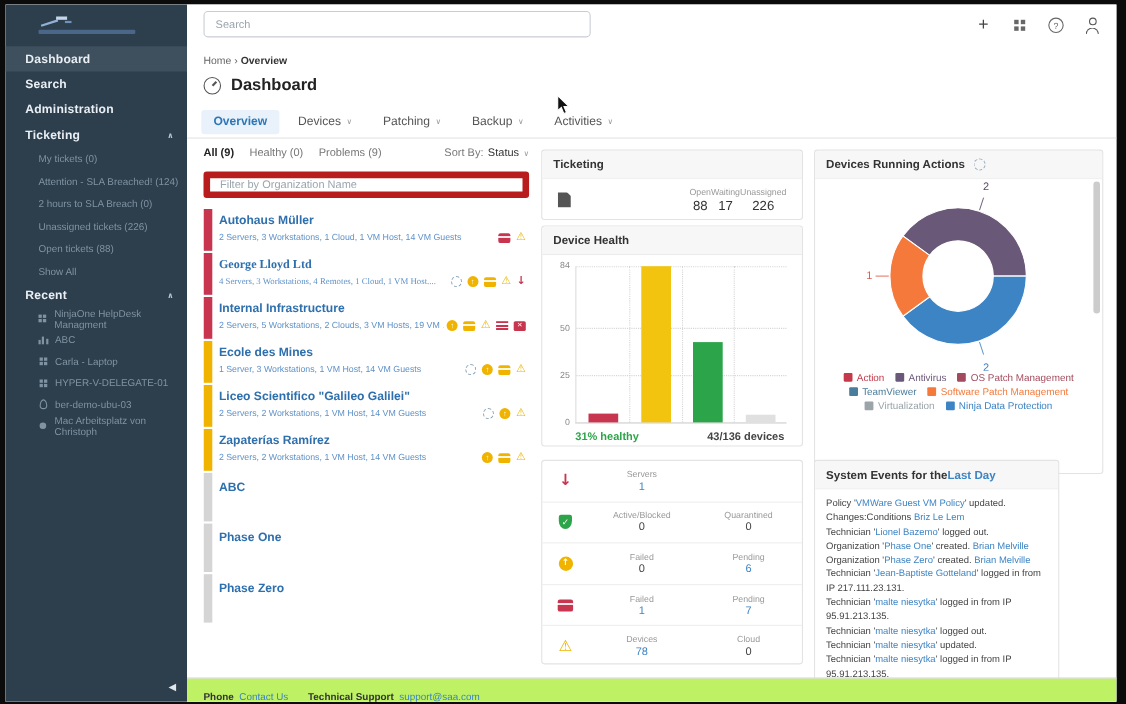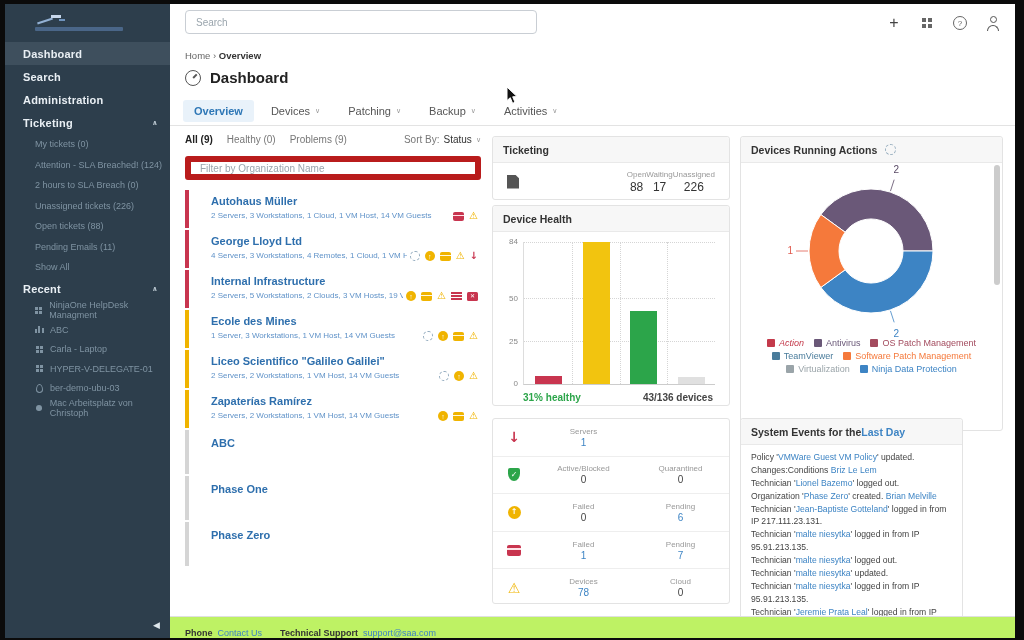--- a/index.html
+++ b/index.html
@@ -58,21 +58,21 @@
   #cursor{position:absolute;left:336px;top:82px;z-index:50;pointer-events:none}
 
   
   #org-filters{position:absolute;left:15px;top:130px;width:296px;display:flex;align-items:center;gap:14px;font-size:10px;color:#777}
   #org-filters .f.active{color:#222;font-weight:bold}
   #sort-by{margin-left:auto;display:flex;align-items:center;gap:4px}
   #sort-by .sv{color:#333}
   #org-filter-input{position:absolute;left:15px;top:152px;width:296px;height:24px;border:6px solid #b91c1c;border-radius:3px;font-size:10px;color:#333;padding:0 9px;outline:none;box-sizing:border-box}
   #org-filter-input::placeholder{color:#9aa5ad}
   #org-list{position:absolute;left:15px;top:186px;width:296px;bottom:26px;overflow:hidden}
-  .org-row{position:relative;border-left:4px solid #22c55e;padding:5px 6px 7px 22px;margin-bottom:2px;min-height:26px}
+  .org-row{position:relative;border-left:8px solid #22c55e;padding:5px 6px 7px 6px;margin-bottom:2px;min-height:26px}
   .org-row.short{min-height:30px;padding-top:7px}
   .org-name{font-size:11px;font-weight:bold;color:#2e6fad}
   .org-desc{font-size:8px;color:#5f92c8;margin-top:4px;white-space:nowrap;overflow:hidden;padding-right:2px}
   .org-icons{position:absolute;right:3px;bottom:7px;display:flex;align-items:center;gap:5px;background:#fff;padding-left:3px}
   .oi{display:flex;align-items:center;justify-content:center;line-height:1}
   .oi.spinner-icon{width:8px;height:8px;border:1.4px dashed #8fa8bc;border-radius:50%}
   .oi.patch-yellow-icon{width:10px;height:10px;background:#f0b400;border-radius:50%;color:#fff}
   .oi.patch-yellow-icon::before{content:"↑";font-size:7px;font-weight:bold}
   .oi.card-yellow-icon{width:11px;height:9px;border-radius:2px;background:linear-gradient(to bottom,#f0b400 0 30%,#fff8e0 30% 45%,#f0b400 45%)}
   .oi.card-red-icon{width:11px;height:9px;border-radius:2px;background:linear-gradient(to bottom,#c8354f 0 30%,#ffe3e8 30% 45%,#c8354f 45%)}
@@ -168,21 +168,20 @@
         </div>
         <div class="sb-item">
           <span>Ticketing</span>
           <span class="sb-chev">∧</span>
         </div>
         <div class="sb-sub">My tickets (0)</div>
         <div class="sb-sub">Attention - SLA Breached! (124)</div>
         <div class="sb-sub">2 hours to SLA Breach (0)</div>
         <div class="sb-sub">Unassigned tickets (226)</div>
         <div class="sb-sub">Open tickets (88)</div>
-        <div class="sb-sub">Pending Emails (11)</div>
         <div class="sb-sub">Show All</div>
         <div class="sb-item">
           <span>Recent</span>
           <span class="sb-chev">∧</span>
         </div>
         <div class="sb-recent-item">
           <span class="sb-ric">
             <span class="windows-icon"></span>
           </span>
           <span>NinjaOne HelpDesk Managment</span>
@@ -287,21 +286,21 @@
     <input id="org-filter-input" type="text" placeholder="Filter by Organization Name" style="">
     <div id="org-list">
         <div class="org-row" style="border-left-color: rgb(200, 53, 79);">
           <div class="org-name">Autohaus Müller</div>
           <div class="org-desc">2 Servers, 3 Workstations, 1 Cloud, 1 VM Host, 14 VM Guests</div>
           <div class="org-icons">
             <span class="oi card-red-icon"></span>
             <span class="oi warning-yellow-icon"></span>
           </div>
         </div>
-        <div class="org-row" style="border-left-color: rgb(200, 53, 79);">
+        <div class="org-row" style="border-left-color: rgb(200, 53, 79); font-family: Liberation Serif, serif;">
           <div class="org-name">George Lloyd Ltd</div>
           <div class="org-desc">4 Servers, 3 Workstations, 4 Remotes, 1 Cloud, 1 VM Host....</div>
           <div class="org-icons">
             <span class="oi spinner-icon"></span>
             <span class="oi patch-yellow-icon"></span>
             <span class="oi card-yellow-icon"></span>
             <span class="oi warning-yellow-icon"></span>
             <span class="oi arrow-down-red-icon"></span>
           </div>
         </div>
@@ -483,21 +482,21 @@
             <line x1="136.46807064562168" y1="145.91656052659468" x2="140.17627457812105" y2="157.3292387221365" stroke="#3d84c4" stroke-width="0.8"></line>
             <text text-anchor="middle" x="142.3393935387457" y="171.9866343362026" font-size="10" fill="#3d84c4">2</text>
             <path d="M 66.84094634875326 122.44268564213334 A 62 62 0 0 1 66.84094634875325 49.55731435786667 L 91.11145618000168 67.19087192664087 A 32 32 0 0 0 91.11145618000168 104.80912807335915 Z" fill="#f5793b" stroke="#fff" stroke-width="1"></path>
             <line x1="54" y1="86.00000000000001" x2="42" y2="86.00000000000001" stroke="#e05a4e" stroke-width="0.8"></line>
             <text text-anchor="end" x="39" y="89.00000000000001" font-size="10" fill="#e05a4e">1</text>
           </svg>
         </div>
       <div id="legend">
           <span class="lg-item">
             <span class="lg-sq" style="background: rgb(196, 58, 75);"></span>
-            <span style="color: rgb(196, 58, 75); font-style: italic;">Action</span>
+            <span style="color: rgb(196, 58, 75);">Action</span>
           </span>
           <span class="lg-item">
             <span class="lg-sq" style="background: rgb(106, 88, 120);"></span>
             <span style="color: rgb(106, 88, 120);">Antivirus</span>
           </span>
           <span class="lg-item">
             <span class="lg-sq" style="background: rgb(163, 75, 94);"></span>
             <span style="color: rgb(163, 75, 94);">OS Patch Management</span>
           </span>
           <span class="lg-item">
@@ -523,20 +522,21 @@
     </div>
 
     <div class="panel" id="p-events">
       <div class="phead" id="ev-title">
         <span>System Events for the </span>
           <a>Last Day</a>
       </div>
       <div id="ev-body">
           <p><span>Policy '</span><span class="ev-link">VMWare Guest VM Policy</span><span>' updated. Changes:Conditions </span><span class="ev-link">Briz Le Lem</span></p>
           <p><span>Technician '</span><span class="ev-link">Lionel Bazemo</span><span>' logged out.</span></p>
+          <p><span>Organization '</span><span class="ev-link">Phase One</span><span>' created. </span><span class="ev-link">Brian Melville</span></p>
           <p><span>Organization '</span><span class="ev-link">Phase Zero</span><span>' created. </span><span class="ev-link">Brian Melville</span></p>
           <p><span>Technician '</span><span class="ev-link">Jean-Baptiste Gotteland</span><span>' logged in from IP 217.111.23.131.</span></p>
           <p><span>Technician '</span><span class="ev-link">malte niesytka</span><span>' logged in from IP 95.91.213.135.</span></p>
           <p><span>Technician '</span><span class="ev-link">malte niesytka</span><span>' logged out.</span></p>
           <p><span>Technician '</span><span class="ev-link">malte niesytka</span><span>' updated.</span></p>
           <p><span>Technician '</span><span class="ev-link">malte niesytka</span><span>' logged in from IP 95.91.213.135.</span></p>
           <p><span>Technician '</span><span class="ev-link">Jeremie Prata Leal</span><span>' logged in from IP</span></p>
         </div>
     </div>
 

